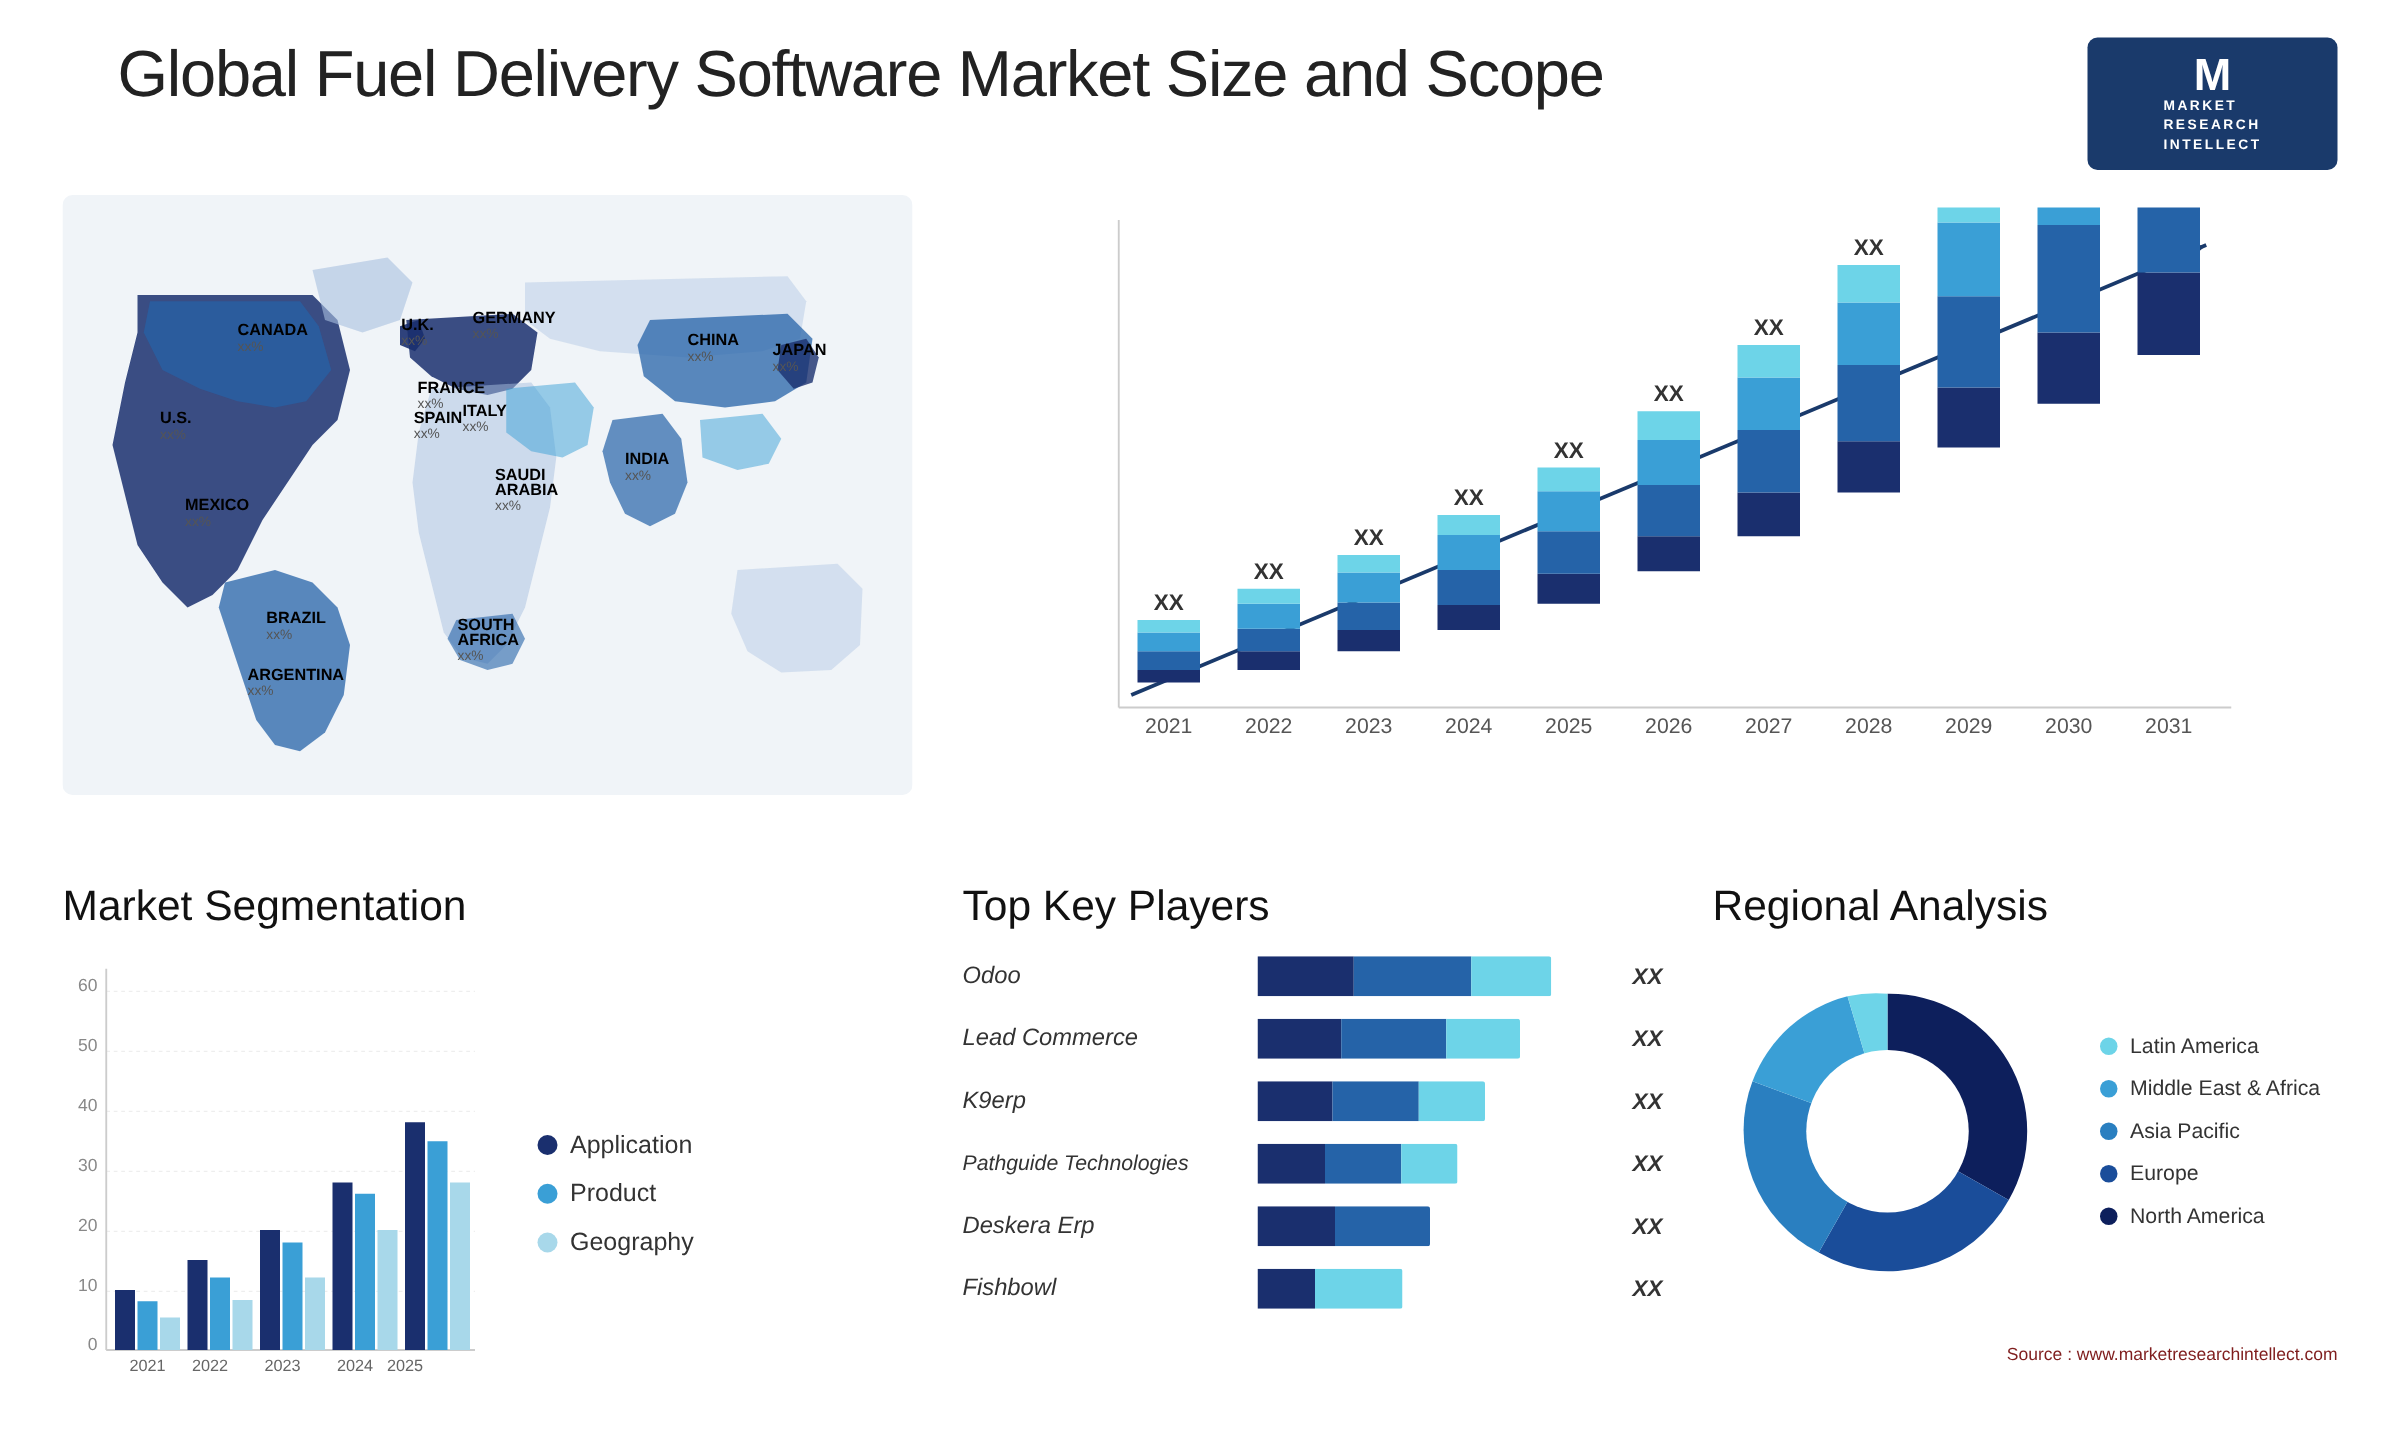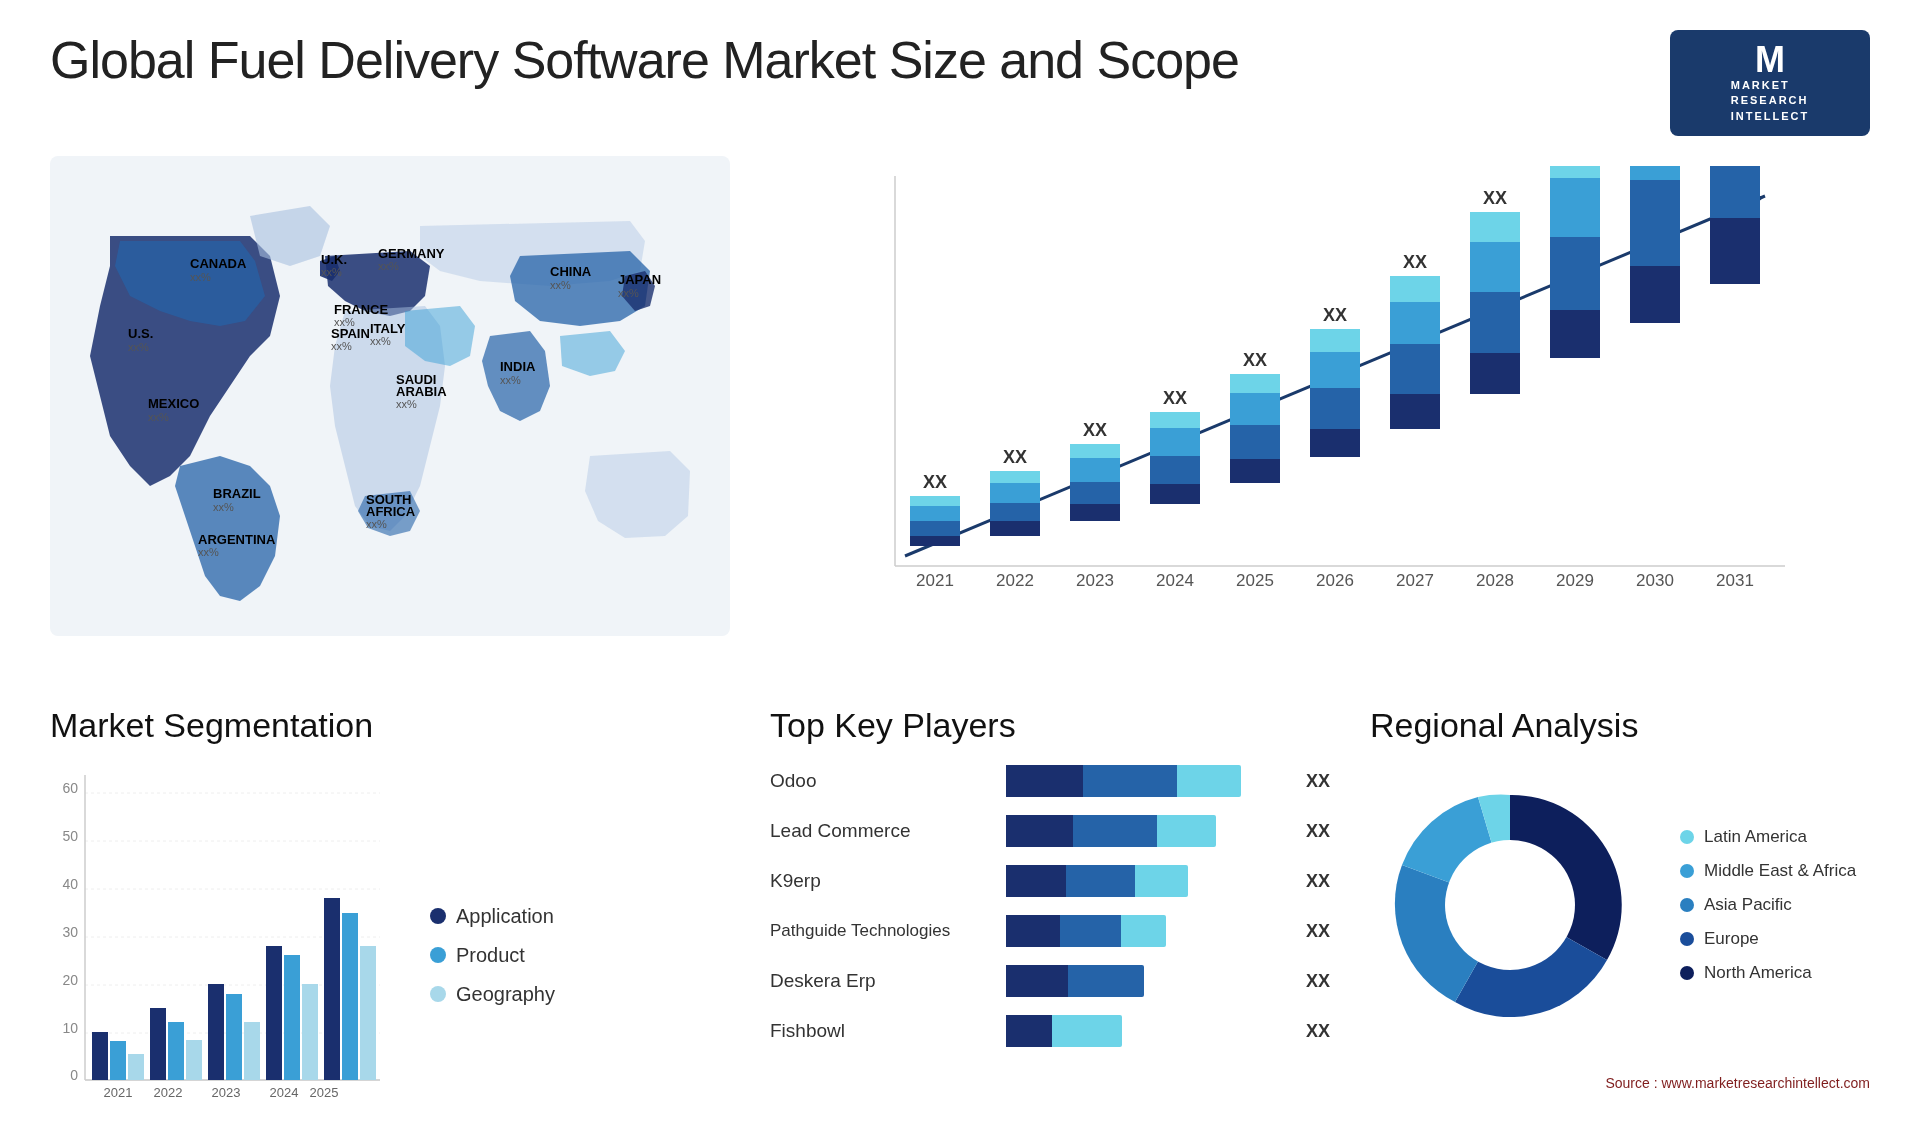--- a/index.html
+++ b/index.html
@@ -22,20 +22,21 @@
       display: flex;
       justify-content: space-between;
       align-items: flex-start;
       margin-bottom: 20px;
     }
     .main-title {
       font-size: 52px;
       font-weight: 300;
       color: #222;
       letter-spacing: -1px;
+      margin-left: 44px;
     }
     .logo-container {
       display: flex;
       flex-direction: column;
       align-items: center;
       background: #1a3a6b;
       padding: 12px 20px;
       border-radius: 8px;
       min-width: 200px;
     }
@@ -132,20 +133,21 @@
     .players-list {
       display: flex;
       flex-direction: column;
       gap: 18px;
       margin-top: 10px;
     }
     .player-row {
       display: flex;
       align-items: center;
       gap: 16px;
+      font-style: italic;
     }
     .player-name {
       font-size: 19px;
       color: #333;
       width: 220px;
       flex-shrink: 0;
     }
     .player-bar-container {
       flex: 1;
       height: 32px;

